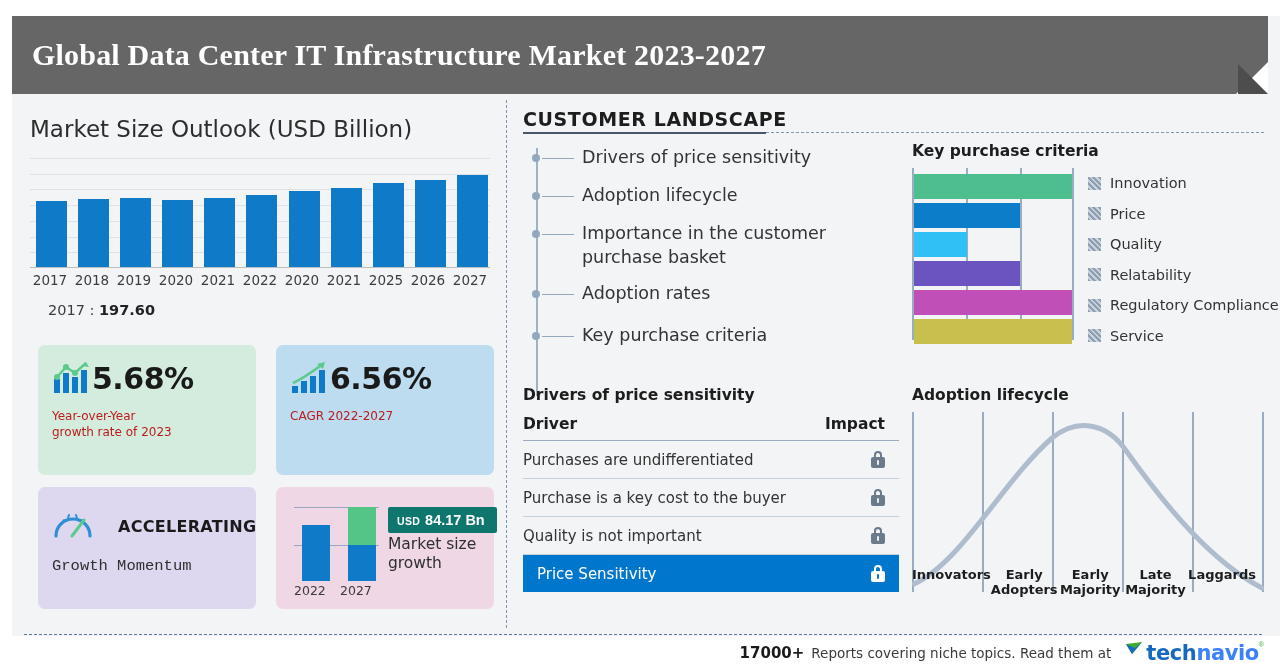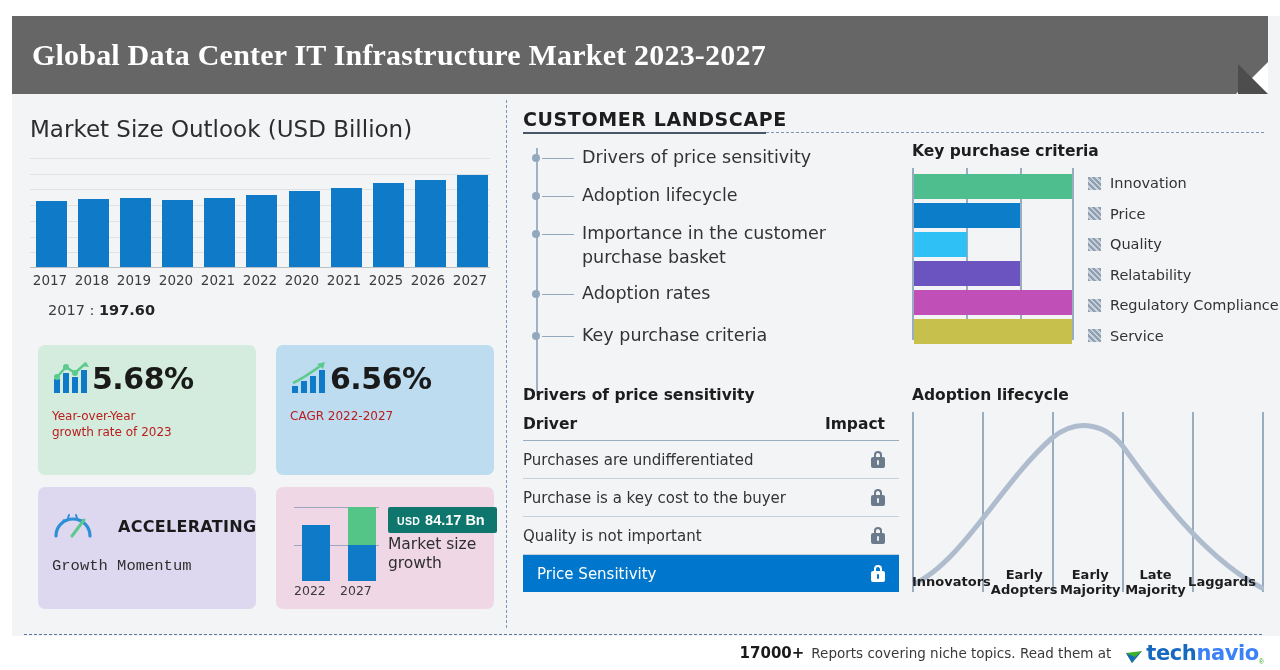--- a/index.html
+++ b/index.html
@@ -177,31 +177,31 @@
   .dr-row.hl .lock .body { background:#ffffff; }
   .dr-row.hl .lock .kh { background:#0077cc; }
 
   
   .life { position:absolute; left:400px; top:290px; width:360px; height:230px; }
   .life-title { position:absolute; left:6px; top:0; font-size:15.5px; font-weight:bold;
                 color:#1d1d1d; font-family:"DejaVu Sans", sans-serif; }
   .life-plot { position:absolute; left:6px; top:26px; width:352px; height:165px; }
   .life-plot .vr { position:absolute; top:0; height:180px; width:1.5px; background:#9aacbf; }
   .life-labels { position:absolute; left:6px; top:182px; width:344px;
-                 display:flex;align-items:center; }
+                 display:flex; }
   .life-labels div { flex:1; text-align:center; font-size:13px; font-weight:bold;
                      color:#1d1d1d; line-height:1.15; font-family:"DejaVu Sans", sans-serif;
                      white-space:pre-line; }
 
   
   .footer { position:absolute; left:0; top:641px; width:1280px; height:29px; }
   .footer-inner { position:absolute; right:16px; top:0; display:flex; align-items:center; gap:7px; }
   .f-count { font-size:15px; font-weight:bold; color:#1a1a1a; font-family:"DejaVu Sans", sans-serif; }
   .f-text { font-size:13.5px; color:#3a3a3a; font-family:"DejaVu Sans", sans-serif; }
-  .logo { display:flex; align-items:flex-end; margin-left:8px; position:relative; }
+  .logo { display:flex; align-items:flex-start; margin-left:8px; position:relative; }
   .logo-text { font-size:21px; font-weight:bold; letter-spacing:-.4px;
                font-family:"DejaVu Sans", sans-serif; }
   .logo-tech { color:#1769bf; }
   .logo-navio { color:#3b82f6; }
   .logo-r { font-size:7px; color:#3fae29; vertical-align:super; }
 </style>
 </head>
 <body>
 
 <div id="page">

